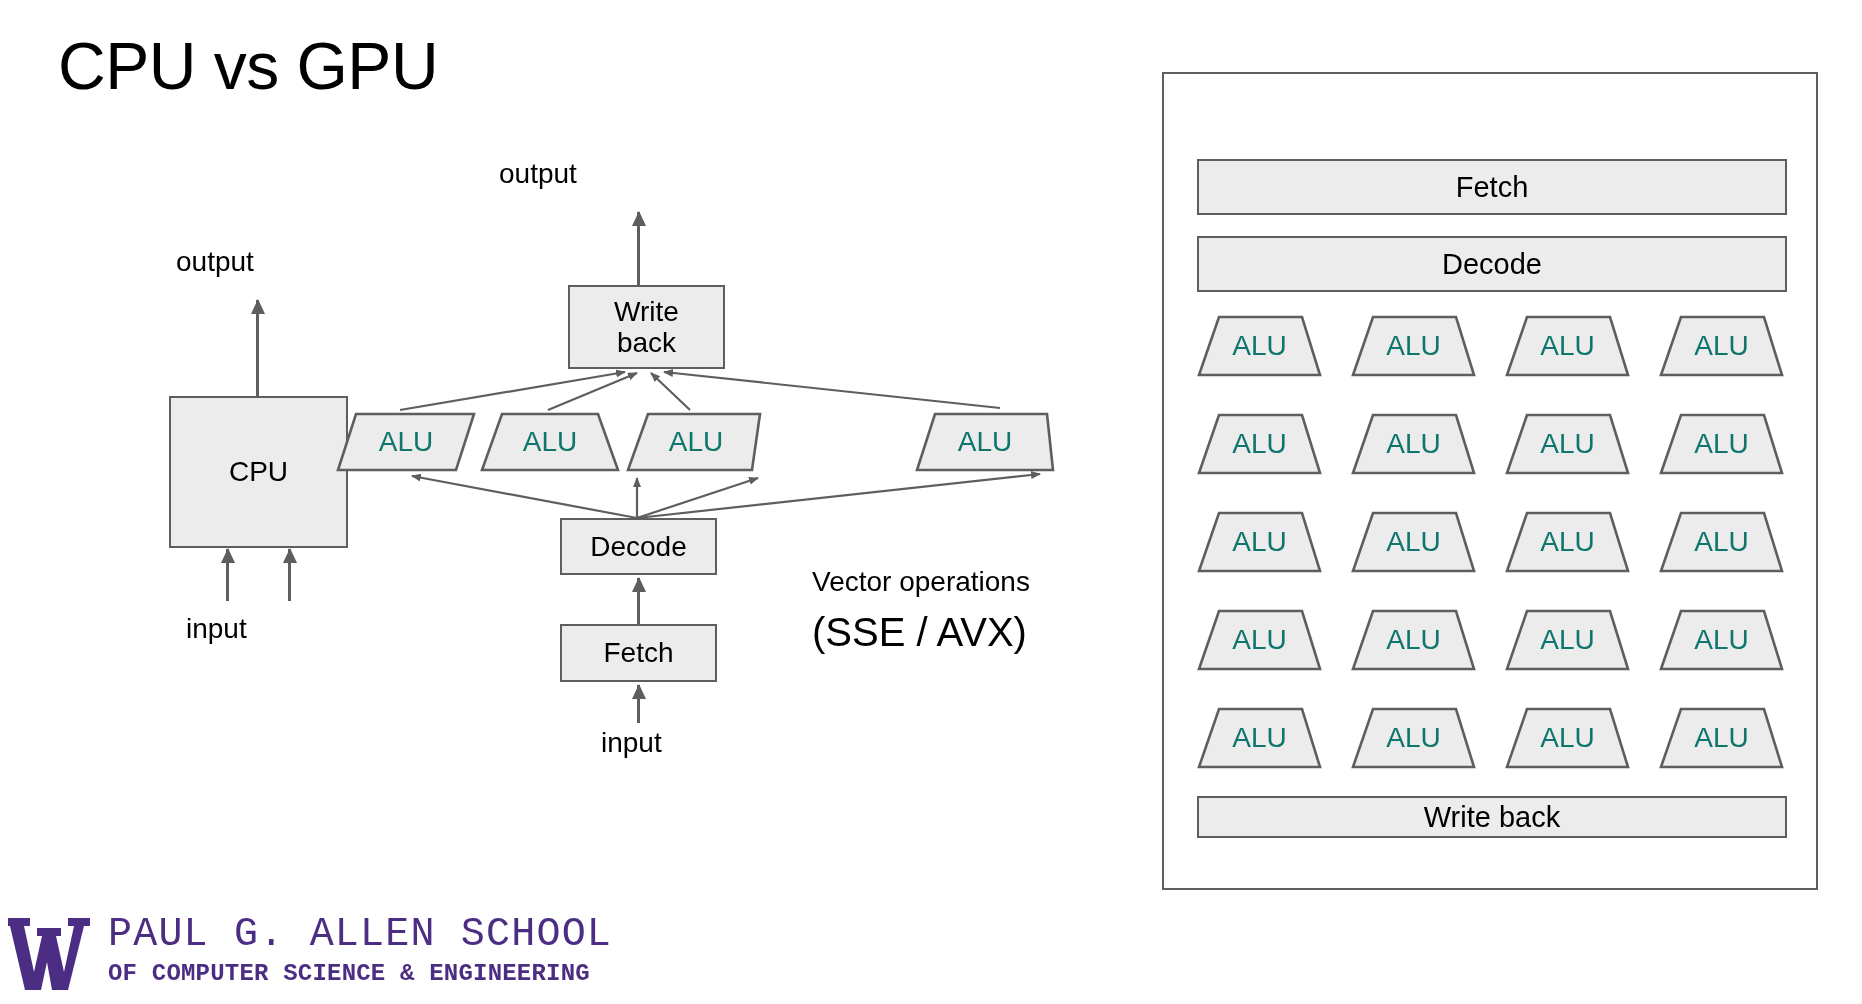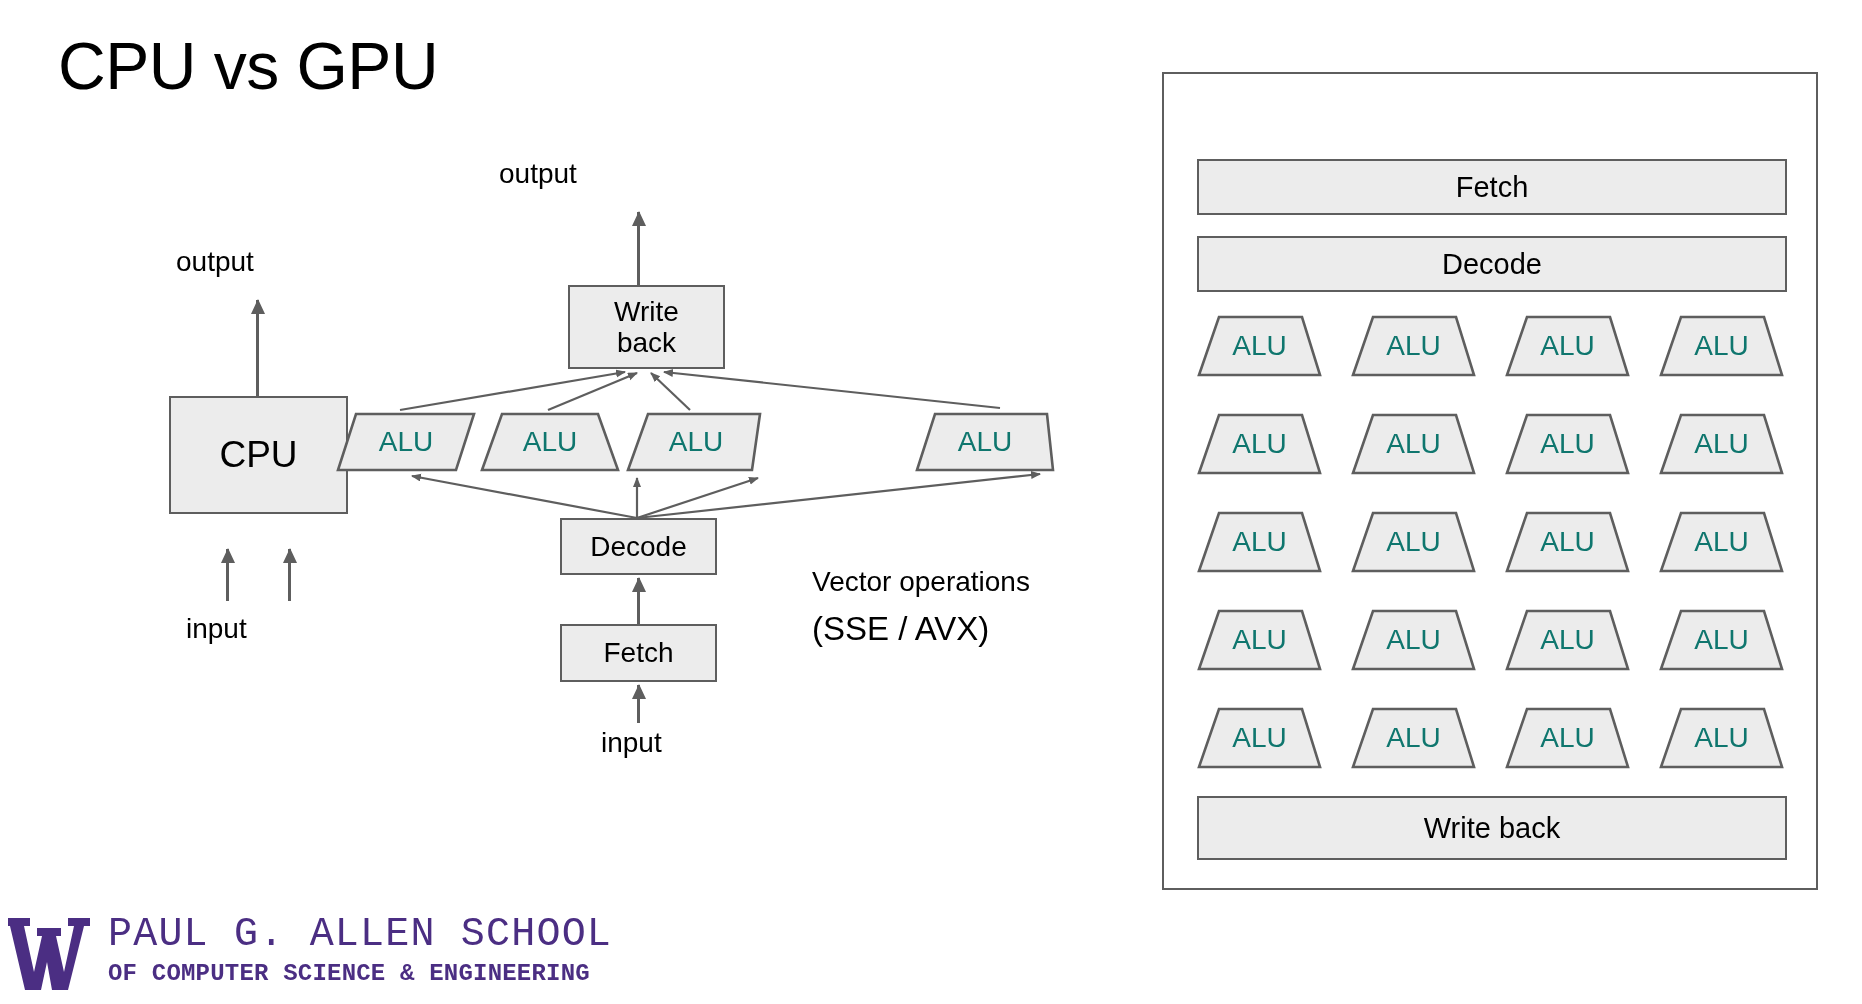--- a/index.html
+++ b/index.html
@@ -72,21 +72,21 @@
 <body>
 
 <div class="slide">
 
   <div id="slide-title">CPU vs GPU</div>
 
   <div class="label" style="left:176px;top:246px;">output</div>
 
   <div class="varrow" style="left:256px;top:300px;height:96px;"></div>
 
-  <div class="box" style="left:169px;top:396px;width:179px;height:118px;font-size:37px;">CPU</div>
+  <div class="box" style="left:169px;top:396px;width:179px;height:152px;font-size:28px;">CPU</div>
 
   <div class="varrow" style="left:226px;top:549px;height:52px;"></div>
   <div class="varrow" style="left:288px;top:549px;height:52px;"></div>
 
   <div class="label" style="left:186px;top:613px;">input</div>
 
   <div class="label" style="left:499px;top:158px;">output</div>
 
   <div class="varrow" style="left:637px;top:212px;height:74px;"></div>
 
@@ -127,21 +127,21 @@
 
   <div class="varrow" style="left:637px;top:578px;height:46px;"></div>
 
   <div class="box" style="left:560px;top:624px;width:157px;height:58px;">Fetch</div>
 
   <div class="varrow" style="left:637px;top:685px;height:38px;"></div>
 
   <div class="label" style="left:601px;top:626px;top:625px;transform:translateY(102px);">input</div>
 
   <div class="label" style="left:812px;top:566px;font-size:28px;">Vector operations</div>
-  <div class="label" style="left:812px;top:610px;font-size:33px;">(SSE / AVX)</div>
+  <div class="label" style="left:812px;top:610px;font-size:40px;">(SSE / AVX)</div>
 
   <svg id="connectors">
     <defs>
       <marker id="ah" markerWidth="11" markerHeight="11" refX="9" refY="4" orient="auto" markerUnits="userSpaceOnUse">
         <path d="M0,0 L10,4 L0,8 z" fill="#5e5e5e"></path>
       </marker>
     </defs>
     <g stroke="#5e5e5e" stroke-width="2.2" fill="none">
 
       <line x1="637" y1="518" x2="412" y2="476" marker-end="url(#ah)"></line>
@@ -284,21 +284,21 @@
         <span>ALU</span>
       </div>
       <div class="alu-up" style="left:462px;top:392px;width:125px;height:62px;">
         <svg viewBox="0 0 125 62" preserveAspectRatio="none">
             <polygon points="22,2 105,2 123,60 2,60" fill="#ececec" stroke="#5e5e5e" stroke-width="2.6"></polygon>
           </svg>
         <span>ALU</span>
       </div>
     </div>
 
-    <div class="gpu-bar" style="left:33px;top:722px;width:590px;height:64px;">Write back</div>
+    <div class="gpu-bar" style="left:33px;top:722px;width:590px;height:42px;">Write back</div>
   </div>
 
   <div id="logo">
     <svg id="logo-w" viewBox="0 0 86 80">
       <path d="M2,4 L24,4 L24,12 L18,12 L28,58 L36,22 L31,22 L31,14 L55,14 L55,22 L50,22 L58,58 L68,12 L62,12 L62,4 L84,4 L84,12 L78,12 L62,76 L46,76 L41,48 L35,76 L19,76 L4,12 L2,12 Z" fill="#4b2e83"></path>
     </svg>
     <div id="logo-line1">PAUL G. ALLEN SCHOOL</div>
     <div id="logo-line2">OF COMPUTER SCIENCE &amp; ENGINEERING</div>
   </div>
 

